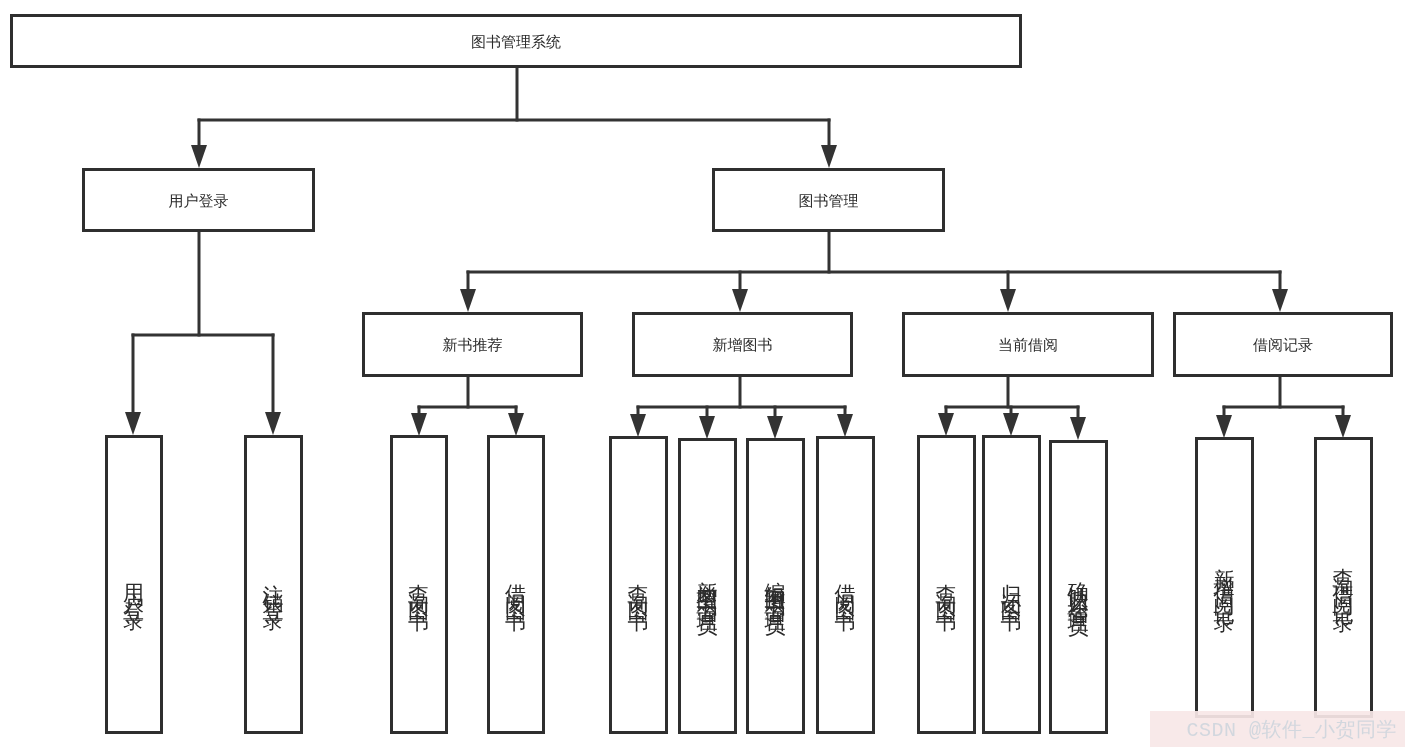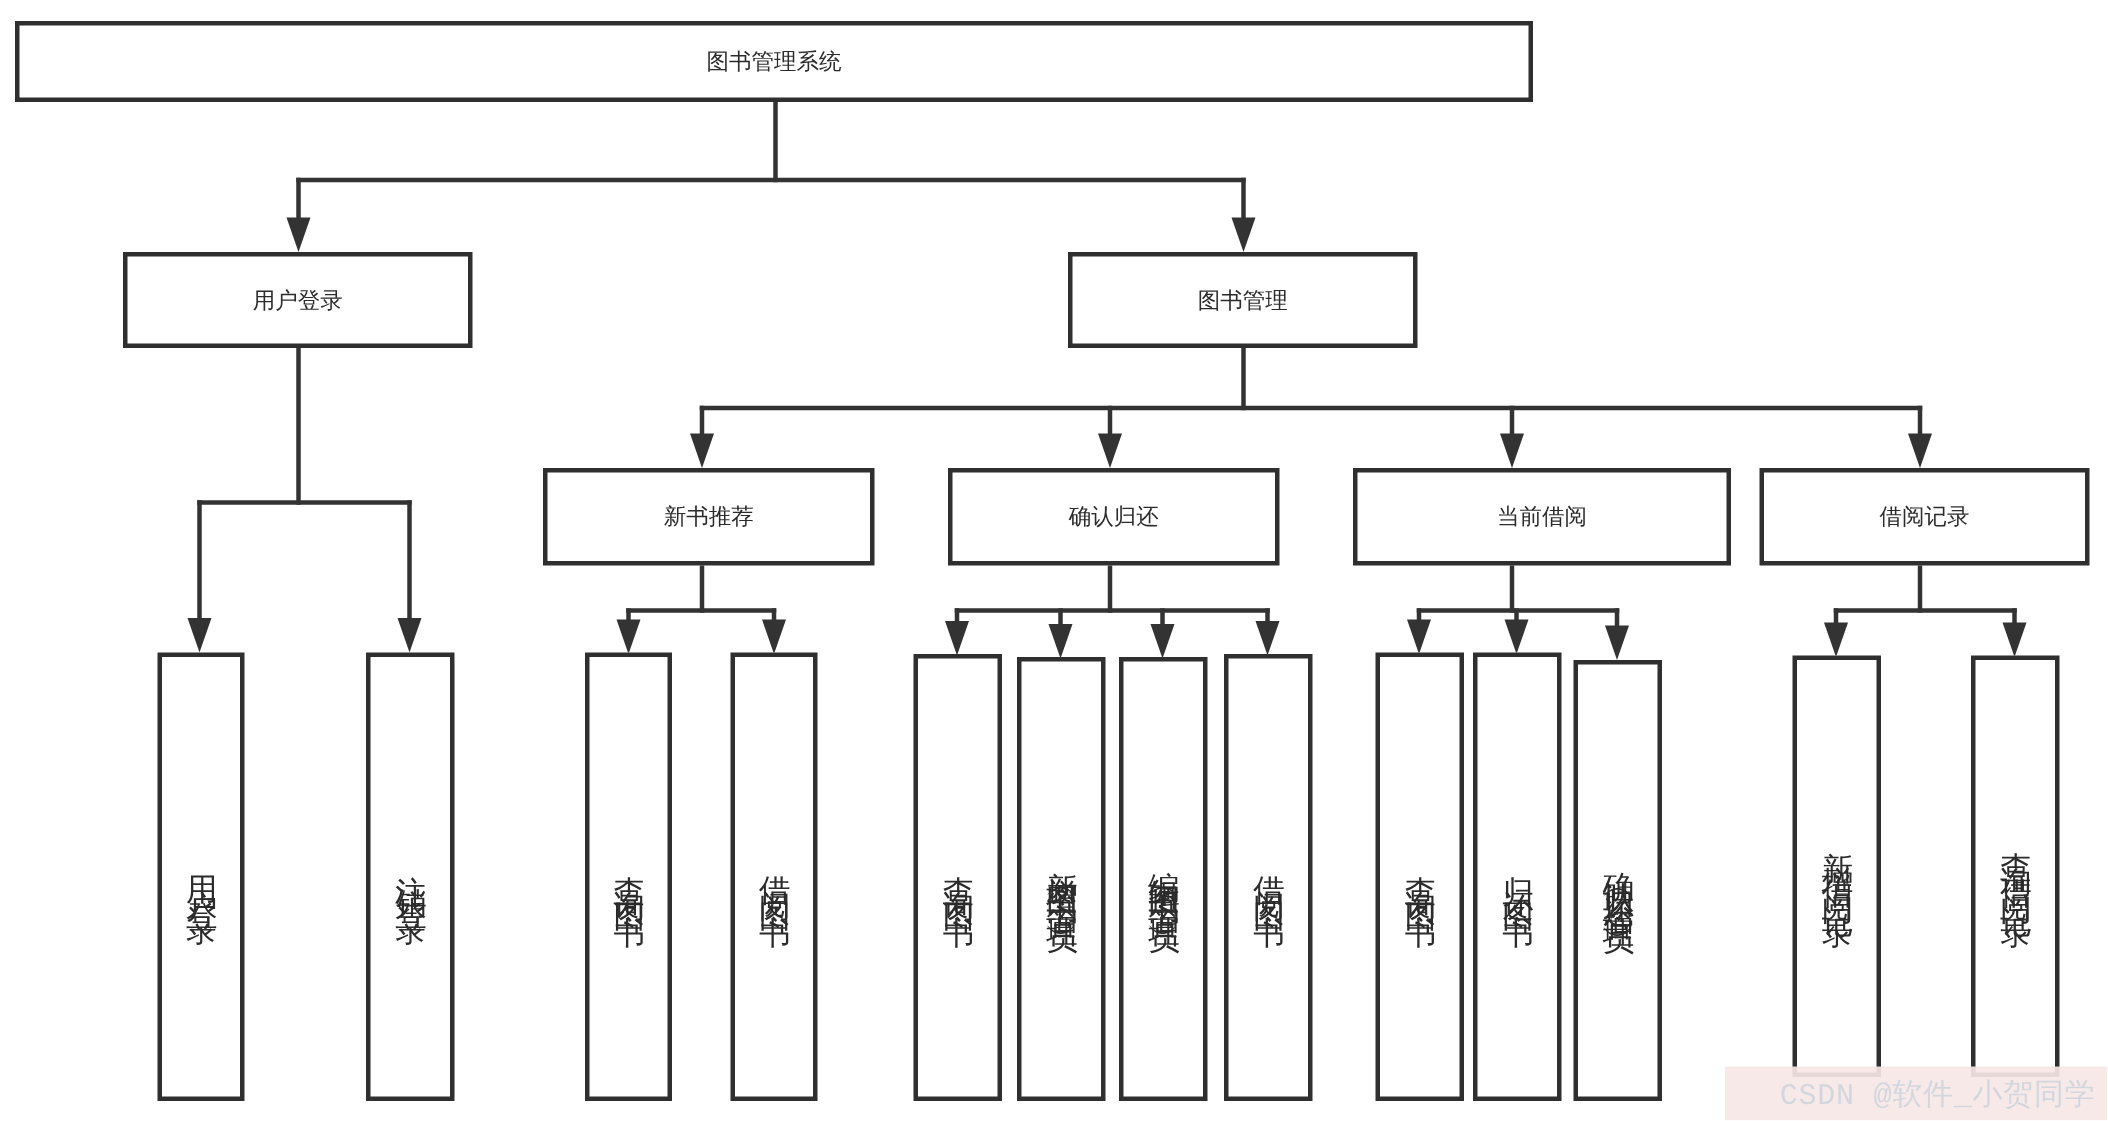--- a/index.html
+++ b/index.html
@@ -128,21 +128,21 @@
       <polygon points="1335,415 1351,415 1343,438"></polygon>
     </g>
   </svg>
 
   <div class="node" style="left:10px; top:14px; width:1012px; height:54px;">图书管理系统</div>
 
   <div class="node" style="left:82px; top:168px; width:233px; height:64px;">用户登录</div>
   <div class="node" style="left:712px; top:168px; width:233px; height:64px;">图书管理</div>
 
   <div class="node" style="left:362px; top:312px; width:221px; height:65px;">新书推荐</div>
-  <div class="node" style="left:632px; top:312px; width:221px; height:65px;">确认归还</div>
+  <div class="node" style="left:632px; top:312px; width:221px; height:65px;">新增图书</div>
   <div class="node" style="left:902px; top:312px; width:252px; height:65px;">当前借阅</div>
   <div class="node" style="left:1173px; top:312px; width:220px; height:65px;">借阅记录</div>
 
   <div class="node vert" style="left:105px; top:435px; width:58px; height:299px;">用户登录</div>
   <div class="node vert" style="left:244px; top:435px; width:59px; height:299px;">注销登录</div>
 
   <div class="node vert" style="left:390px; top:435px; width:58px; height:299px;">查询图书</div>
   <div class="node vert" style="left:487px; top:435px; width:58px; height:299px;">借阅图书</div>
 
   <div class="node vert" style="left:609px; top:436px; width:59px; height:298px;">查询图书</div>

